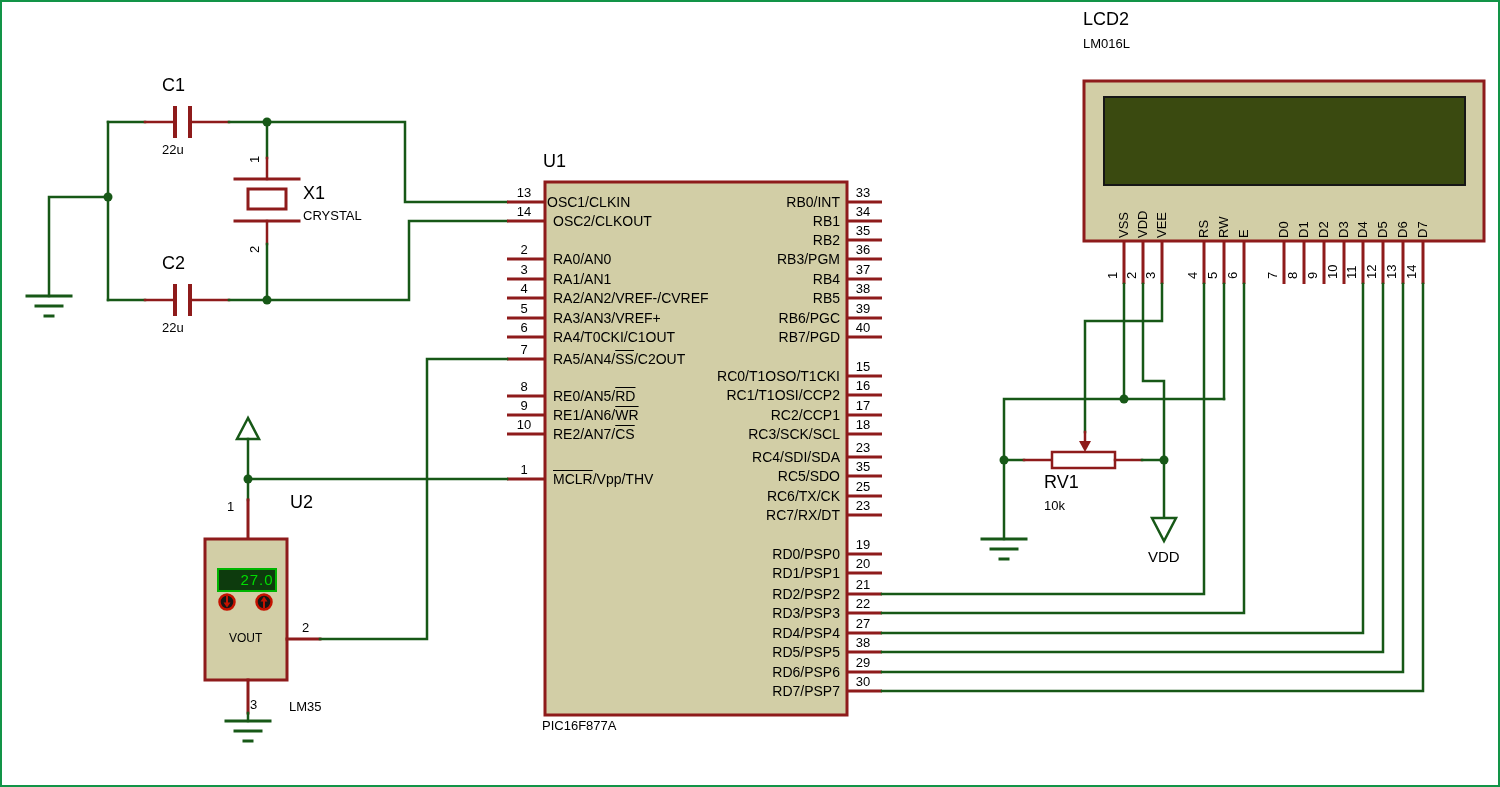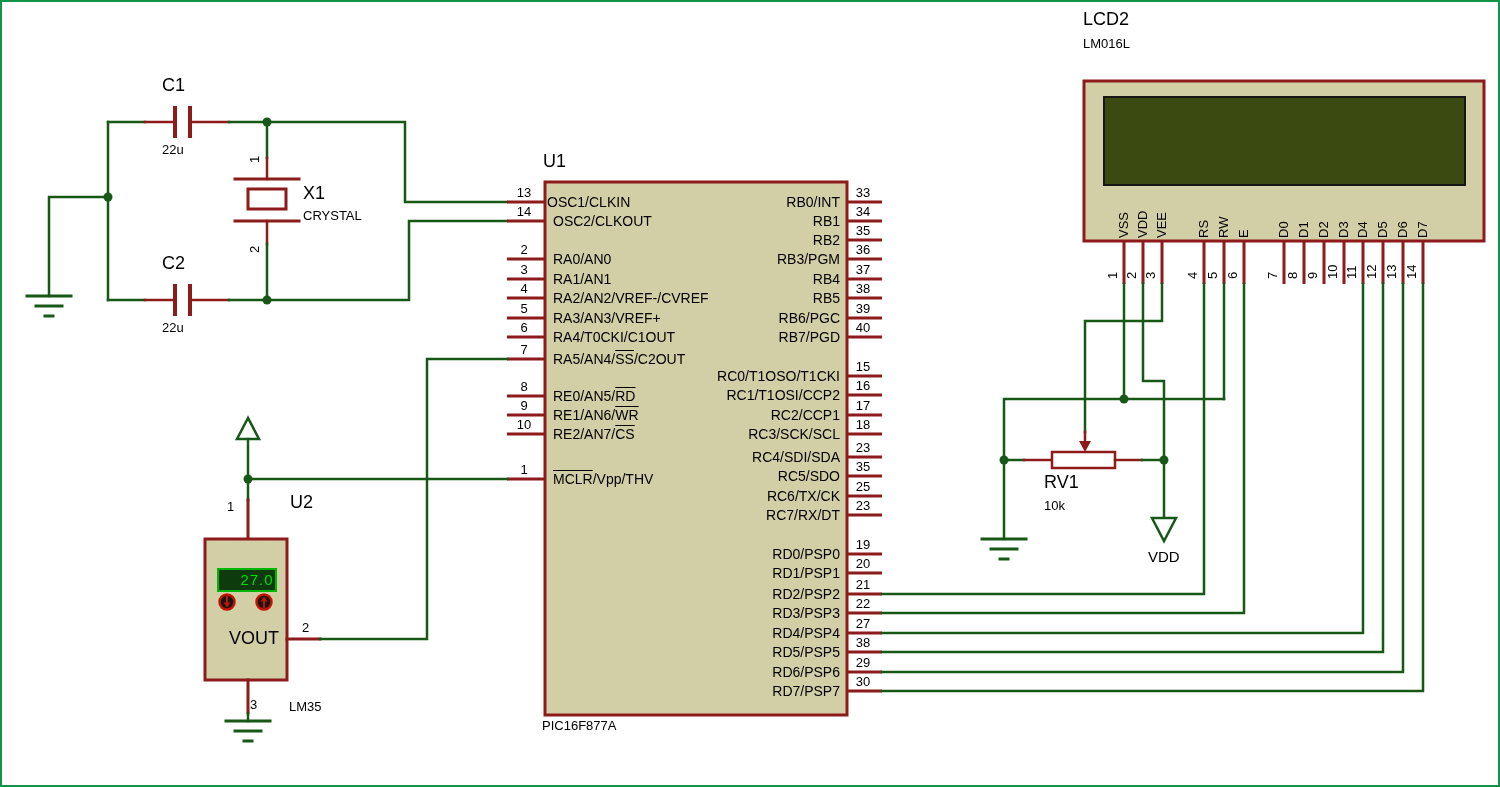--- a/index.html
+++ b/index.html
@@ -284,21 +284,21 @@
   <div class="num" style="left:843px;top:575px;width:36px">21</div>
   <div class="num" style="left:843px;top:594px;width:36px">22</div>
   <div class="num" style="left:843px;top:614px;width:36px">27</div>
   <div class="num" style="left:843px;top:633px;width:36px">38</div>
   <div class="num" style="left:843px;top:653px;width:36px">29</div>
   <div class="num" style="left:843px;top:672px;width:36px">30</div>
 
   <div class="lbl ref" style="left:288px;top:488px">U2</div>
   <div class="lbl part" style="left:287px;top:697px">LM35</div>
   <div class="lbl disp" style="left:216px;top:570px;width:78px">27.0</div>
-  <div class="lbl" style="left:227px;top:628px;font-size:18px">VOUT</div>
+  <div class="lbl" style="left:227px;top:628px;font-size:12px">VOUT</div>
   <div class="num" style="left:225px;top:497px">1</div>
   <div class="num" style="left:300px;top:618px">2</div>
   <div class="num" style="left:248px;top:695px">3</div>
 
   <div class="lbl ref" style="left:1081px;top:5px">LCD2</div>
   <div class="lbl part" style="left:1081px;top:34px">LM016L</div>
   <div class="lbl rot" style="left:1114px;top:236px">VSS</div>
   <div class="lbl rot" style="left:1133px;top:236px">VDD</div>
   <div class="lbl rot" style="left:1152px;top:236px">VEE</div>
   <div class="lbl rot" style="left:1194px;top:236px">RS</div>

